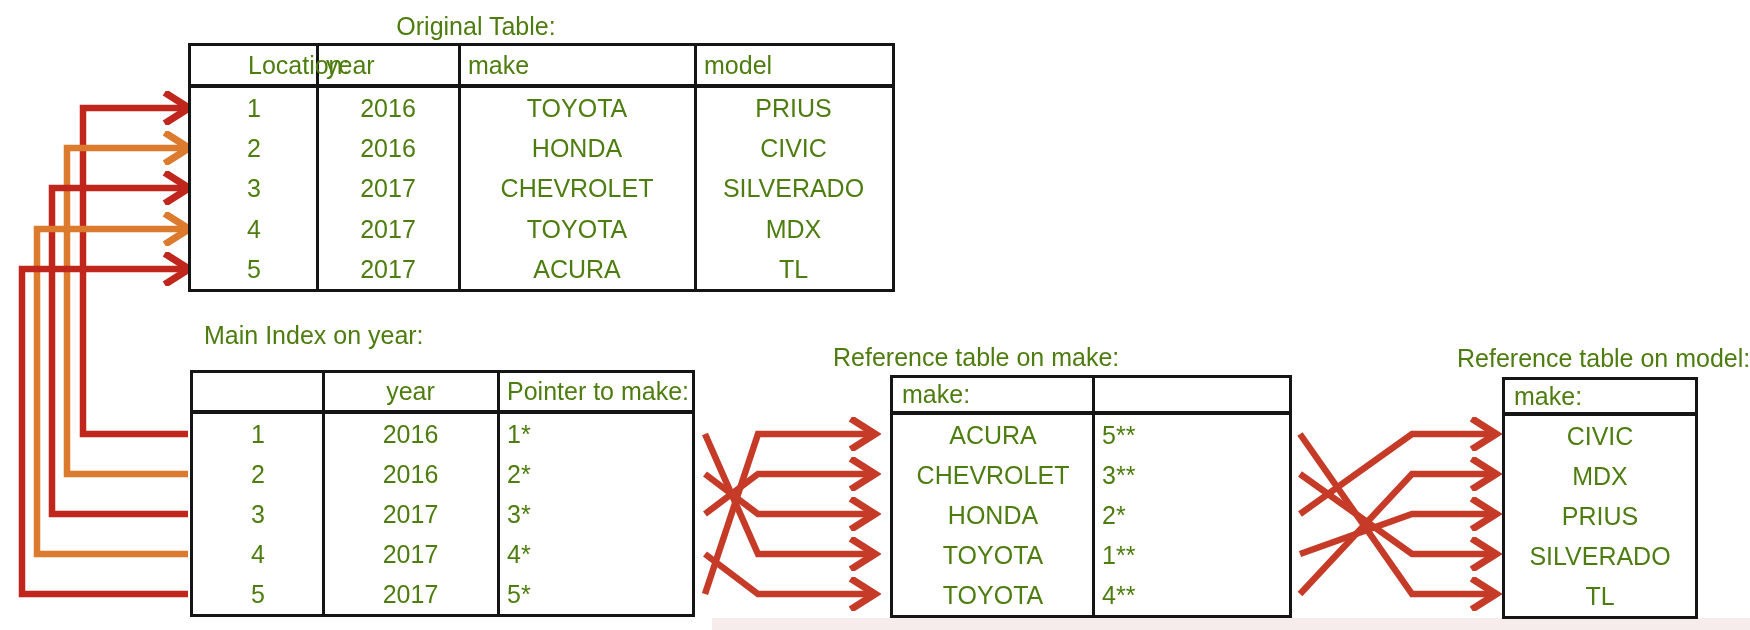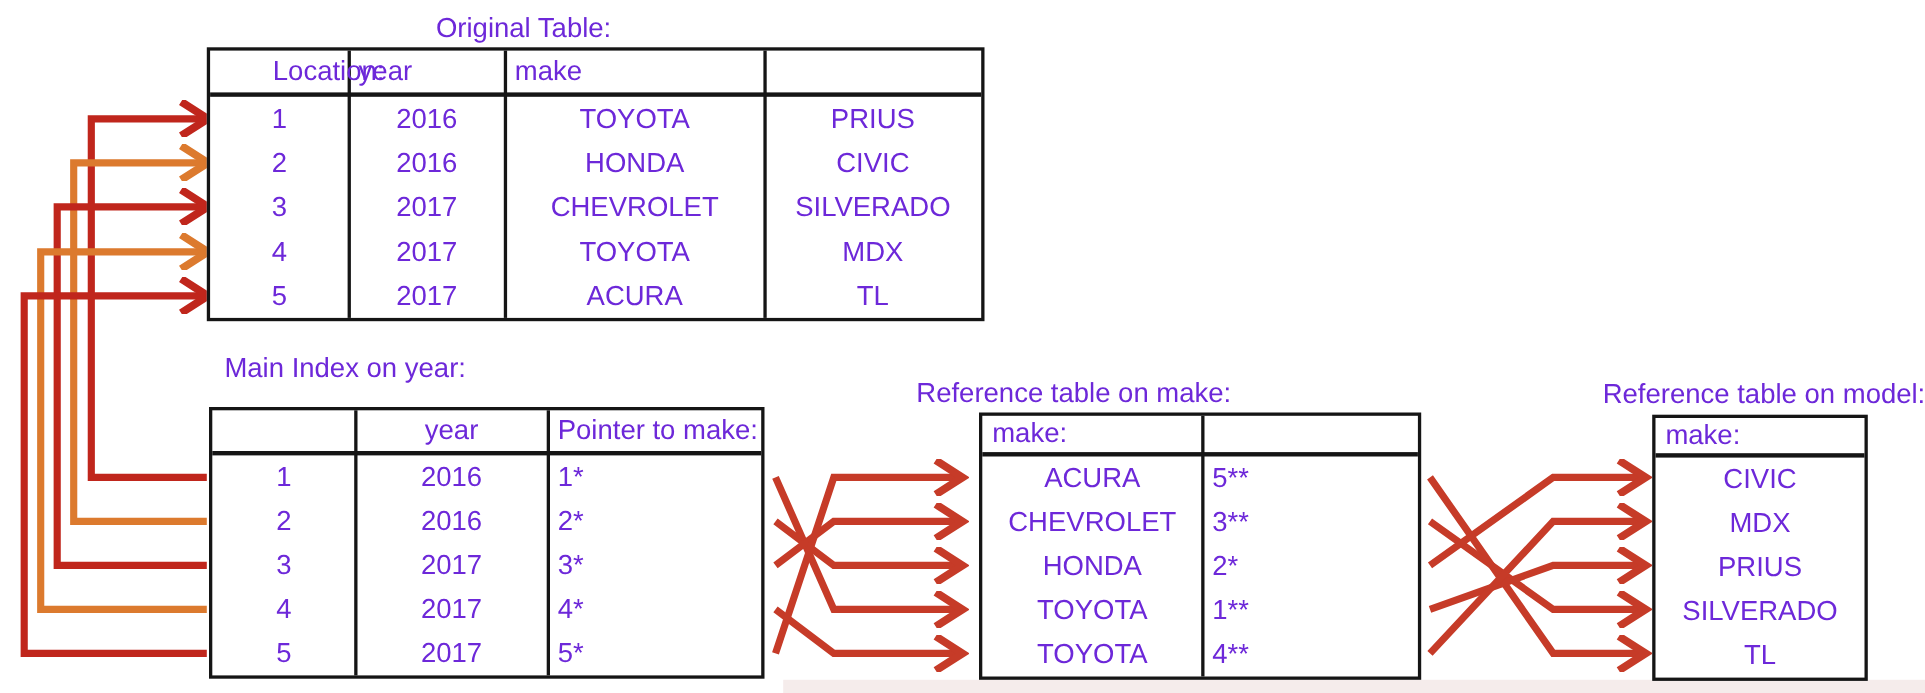--- a/index.html
+++ b/index.html
@@ -1,18 +1,18 @@
 <!DOCTYPE html>
 <html><head>
 <meta charset="utf-8">
 <style>
   html,body{margin:0;padding:0;background:#ffffff;}
   #stage{
     position:relative;width:1750px;height:630px;background:#ffffff;overflow:hidden;
-    font-family:"Liberation Sans","DejaVu Sans",sans-serif;color:#6d28d9;
+    font-family:"Liberation Sans","DejaVu Sans",sans-serif;color:#4d7c0f;
   }
   .tbl{position:absolute;border:3px solid #151515;background:#ffffff;box-sizing:border-box;}
   .vline{position:absolute;top:0;bottom:0;width:3px;background:#151515;}
   .hline{position:absolute;left:0;right:0;height:4px;background:#151515;}
   .cell{position:absolute;font-size:25px;white-space:nowrap;box-sizing:border-box;}
   .cell.left{padding-left:9px;text-align:left;}
   .cell.center{text-align:center;}
   .tbl-title{position:absolute;font-size:25px;white-space:nowrap;}
   #arrow-layer{position:absolute;left:0;top:0;pointer-events:none;}
   #band{position:absolute;}
@@ -52,20 +52,21 @@
     </svg>
 <div class="tbl-title" style="top: 12px; left: 476px; transform: translateX(-50%);">Original Table:</div>
     <div class="tbl" style="left: 188px; top: 43px; width: 707px; height: 249px;">
       <div class="vline" style="left: 124.5px;"></div>
       <div class="vline" style="left: 266.5px;"></div>
       <div class="vline" style="left: 502.5px;"></div>
       <div class="hline" style="top: 38px;"></div>
       <div class="cell left" style="left: 0px; width: 126px; top: 0px; height: 38px; line-height: 38px; margin-left: 48px;">Location:</div>
       <div class="cell left" style="left: 126px; width: 142px; top: 0px; height: 38px; line-height: 38px;">year</div>
       <div class="cell left" style="left: 268px; width: 236px; top: 0px; height: 38px; line-height: 38px;">make</div>
+      <div class="cell left" style="left: 504px; width: 197px; top: 0px; height: 38px; line-height: 38px;">model</div>
       <div class="cell center" style="left: 0px; width: 126px; top: 42px; height: 40.2px; line-height: 40.2px;">1</div>
       <div class="cell center" style="left: 126px; width: 142px; top: 42px; height: 40.2px; line-height: 40.2px;">2016</div>
       <div class="cell center" style="left: 268px; width: 236px; top: 42px; height: 40.2px; line-height: 40.2px;">TOYOTA</div>
       <div class="cell center" style="left: 504px; width: 197px; top: 42px; height: 40.2px; line-height: 40.2px;">PRIUS</div>
       <div class="cell center" style="left: 0px; width: 126px; top: 82.2px; height: 40.2px; line-height: 40.2px;">2</div>
       <div class="cell center" style="left: 126px; width: 142px; top: 82.2px; height: 40.2px; line-height: 40.2px;">2016</div>
       <div class="cell center" style="left: 268px; width: 236px; top: 82.2px; height: 40.2px; line-height: 40.2px;">HONDA</div>
       <div class="cell center" style="left: 504px; width: 197px; top: 82.2px; height: 40.2px; line-height: 40.2px;">CIVIC</div>
       <div class="cell center" style="left: 0px; width: 126px; top: 122.4px; height: 40.2px; line-height: 40.2px;">3</div>
       <div class="cell center" style="left: 126px; width: 142px; top: 122.4px; height: 40.2px; line-height: 40.2px;">2017</div>

